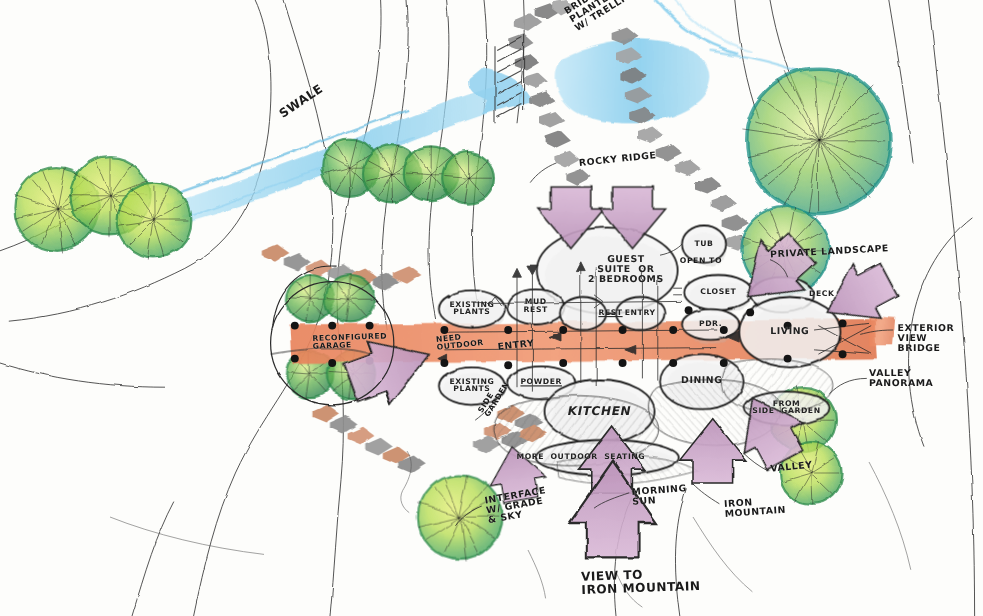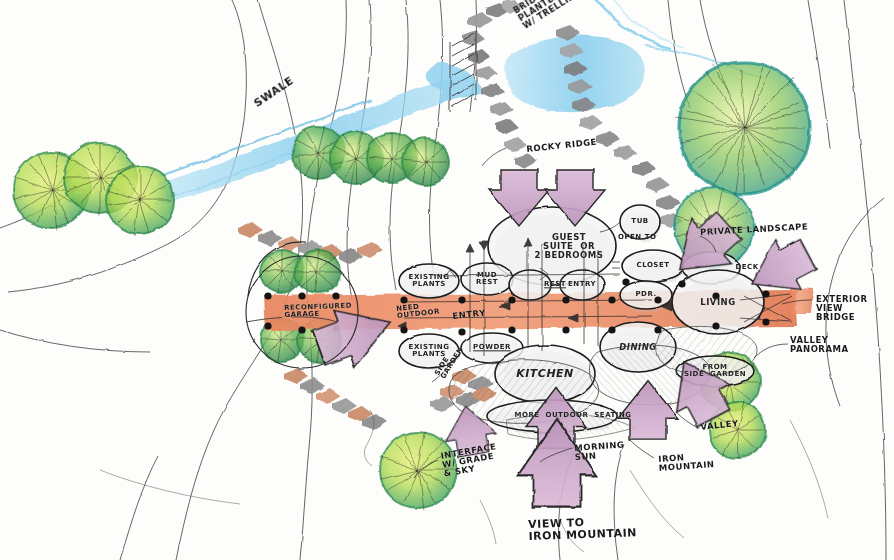--- a/index.html
+++ b/index.html
@@ -592,22 +592,22 @@
       <div class="lbl bubble-lbl sm" style="left: 429px; top: 281px; transform: translate(-50%, -50%); text-align: center;">EXISTING
 PLANTS</div>
       <div class="lbl bubble-lbl sm" style="left: 487px; top: 279px; transform: translate(-50%, -50%); text-align: center;">MUD
 REST</div>
       <div class="lbl bubble-lbl sm" style="left: 555px; top: 285px; transform: translate(-50%, -50%); text-align: center; text-decoration: underline;">REST</div>
       <div class="lbl bubble-lbl sm" style="left: 582px; top: 285px; transform: translate(-50%, -50%); text-align: center;">ENTRY</div>
       <div class="lbl bubble-lbl sm" style="left: 429px; top: 351px; transform: translate(-50%, -50%); text-align: center;">EXISTING
 PLANTS</div>
       <div class="lbl bubble-lbl sm" style="left: 492px; top: 348px; transform: translate(-50%, -50%); text-align: center; text-decoration: underline;">POWDER</div>
       <div class="lbl bubble-lbl lg" style="left: 545px; top: 374px; transform: translate(-50%, -50%); text-align: center; font-style: italic;">KITCHEN</div>
-      <div class="lbl bubble-lbl md" style="left: 638px; top: 347px; transform: translate(-50%, -50%); text-align: center; font-style: italic;">DINING</div>
-      <div class="lbl bubble-lbl sm" style="left: 573px; top: 416px; transform: translate(-50%, -50%); text-align: left;">MORE  OUTDOOR  SEATING</div>
+      <div class="lbl bubble-lbl md" style="left: 638px; top: 347px; transform: translate(-50%, -50%); text-align: center;">DINING</div>
+      <div class="lbl bubble-lbl sm" style="left: 528px; top: 416px; transform: translate(-50%, -50%); text-align: left;">MORE  OUTDOOR  SEATING</div>
       <div class="lbl bubble-lbl sm" style="left: 715px; top: 371px; transform: translate(-50%, -50%); text-align: center;">FROM
 SIDE  GARDEN</div>
     </div>
   <div id="siteLabels">
       <div class="lbl md" style="left: 512px; top: 8px; transform: rotate(-32deg);">BRIDGE
 PLANTED GARDEN
 W/ TRELLIS</div>
       <div class="lbl lg" style="left: 252px; top: 100px; transform: rotate(-34deg);">SWALE</div>
       <div class="lbl md" style="left: 526px; top: 145px; transform: rotate(-6deg);">ROCKY RIDGE</div>
       <div class="lbl sm" style="left: 618px; top: 234px; transform: rotate(0deg);">OPEN TO</div>

